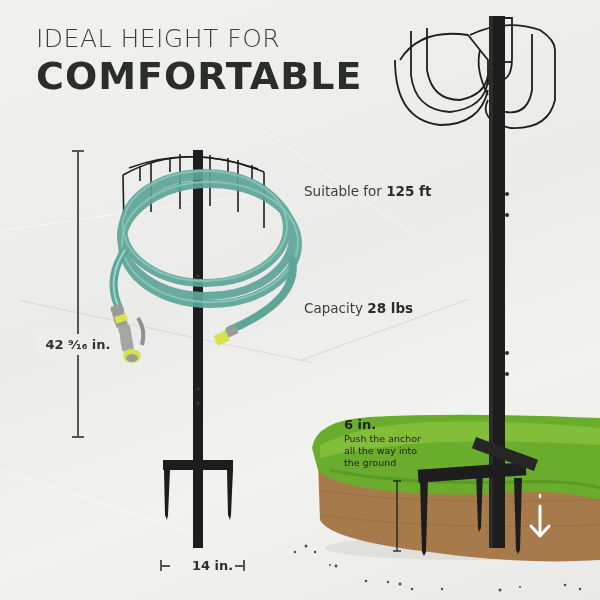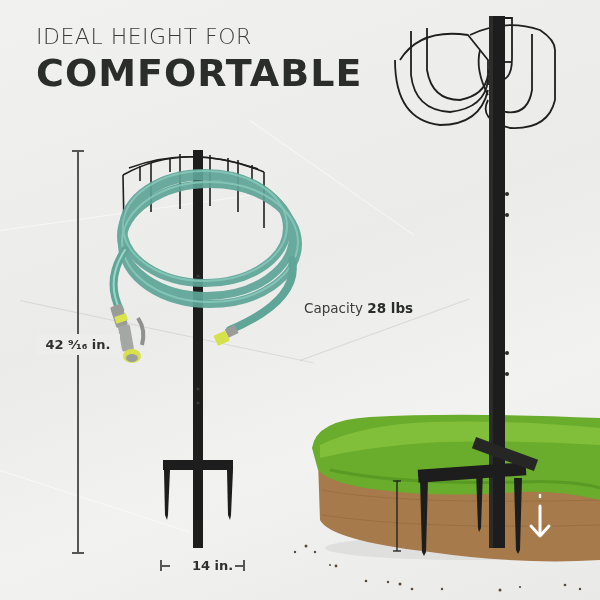--- a/index.html
+++ b/index.html
@@ -5,28 +5,28 @@
   html, body { margin: 0; padding: 0; }
   body { width: 600px; height: 600px; overflow: hidden; font-family: "DejaVu Sans", sans-serif; }
   .canvas {
     position: relative; width: 600px; height: 600px; overflow: hidden;
     background: linear-gradient(160deg, #f1f1f0 0%, #ebebea 45%, #f2f2f1 70%, #e9e9e8 100%);
   }
   .crease { position: absolute; background: rgba(255,255,255,0.55); height: 1px; transform-origin: left center; }
   .crease.dark { background: rgba(190,190,188,0.45); }
 
   .headline { position: absolute; left: 36px; top: 26px; color: #2b2d2a; line-height: 1; }
-  .headline .light { font-family: "DejaVu Sans", sans-serif; font-weight: 300; font-size: 22px; letter-spacing: 0.5px; color: #3a3c39; -webkit-text-stroke: 0; }
+  .headline .light { font-family: "DejaVu Sans", sans-serif; font-weight: 300; font-size: 25px; letter-spacing: 0.5px; color: #3a3c39; -webkit-text-stroke: 0; }
   .headline .bold { font-family: "DejaVu Sans", sans-serif; font-weight: 700; font-size: 38px; letter-spacing: 1px; margin-top: 6px; color: #2b2d2a; }
   .headline .bold + .bold { margin-top: 3px; }
 
   .feature { position: absolute; color: #3b3d3a; font-size: 13.5px; line-height: 20px; font-family: "DejaVu Sans", sans-serif; }
   .feature b { color: #2b2d2a; font-weight: 700; }
 
-  .dim-vert { position: absolute; left: 72px; top: 150px; width: 12px; height: 404px; }
+  .dim-vert { position: absolute; left: 72px; top: 150px; width: 12px; height: 288px; }
   .dim-vert .line { position: absolute; left: 5px; top: 0; width: 2px; height: 100%; background: #555752; }
   .dim-vert .cap { position: absolute; left: 0; width: 12px; height: 2px; background: #555752; }
   .dim-vert .label {
     position: absolute; left: -36px; top: 184px; width: 84px; text-align: center;
     background: #ededec; font-weight: 700; font-size: 13px; color: #2f312e; padding: 3px 0;
   }
 
   .dim-horiz { position: absolute; left: 160px; top: 558px; font-weight: 700; font-size: 13px; color: #2f312e; display: flex; align-items: center; }
   .dim-horiz .tick { width: 2px; height: 11px; background: #555752; }
   .dim-horiz .dash { width: 8px; height: 2px; background: #555752; }
@@ -184,33 +184,42 @@
       </g>
 
       <g>
         <rect x="226" y="327" width="11" height="9" fill="#9a9c9a" transform="rotate(-25 231 331)"></rect>
         <rect x="215" y="333" width="13" height="11" rx="1" fill="#d6e24a" transform="rotate(-25 221 338)"></rect>
       </g>
     </g>
   </svg>
 
   <div class="feature" style="left:304px;top:181px;">
+    <div><span>Suitable for </span><b>125 ft</b></div>
   </div>
   <div class="feature" style="left:304px;top:298px;">
     <span>Capacity </span><b>28 lbs</b>
   </div>
 
   <div class="dim-vert">
     <div class="line"></div>
     <div class="cap" style="top:0;"></div>
     <div class="cap" style="bottom:0;"></div>
     <div class="label">42 ⁹⁄₁₆ in.</div>
   </div>
 
   <div class="dim-horiz">
     <span class="tick"></span>
     <span class="dash"></span>
     <span class="txt">14 in.</span>
     <span class="dash"></span>
     <span class="tick"></span>
   </div>
 
+  <div class="anchor-text">
+    <div class="big">6 in.</div>
+    <div class="small">
+      <div>Push the anchor</div>
+      <div>all the way into</div>
+      <div>the ground</div>
+    </div>
+  </div>
 </div>
 
 </body></html>

